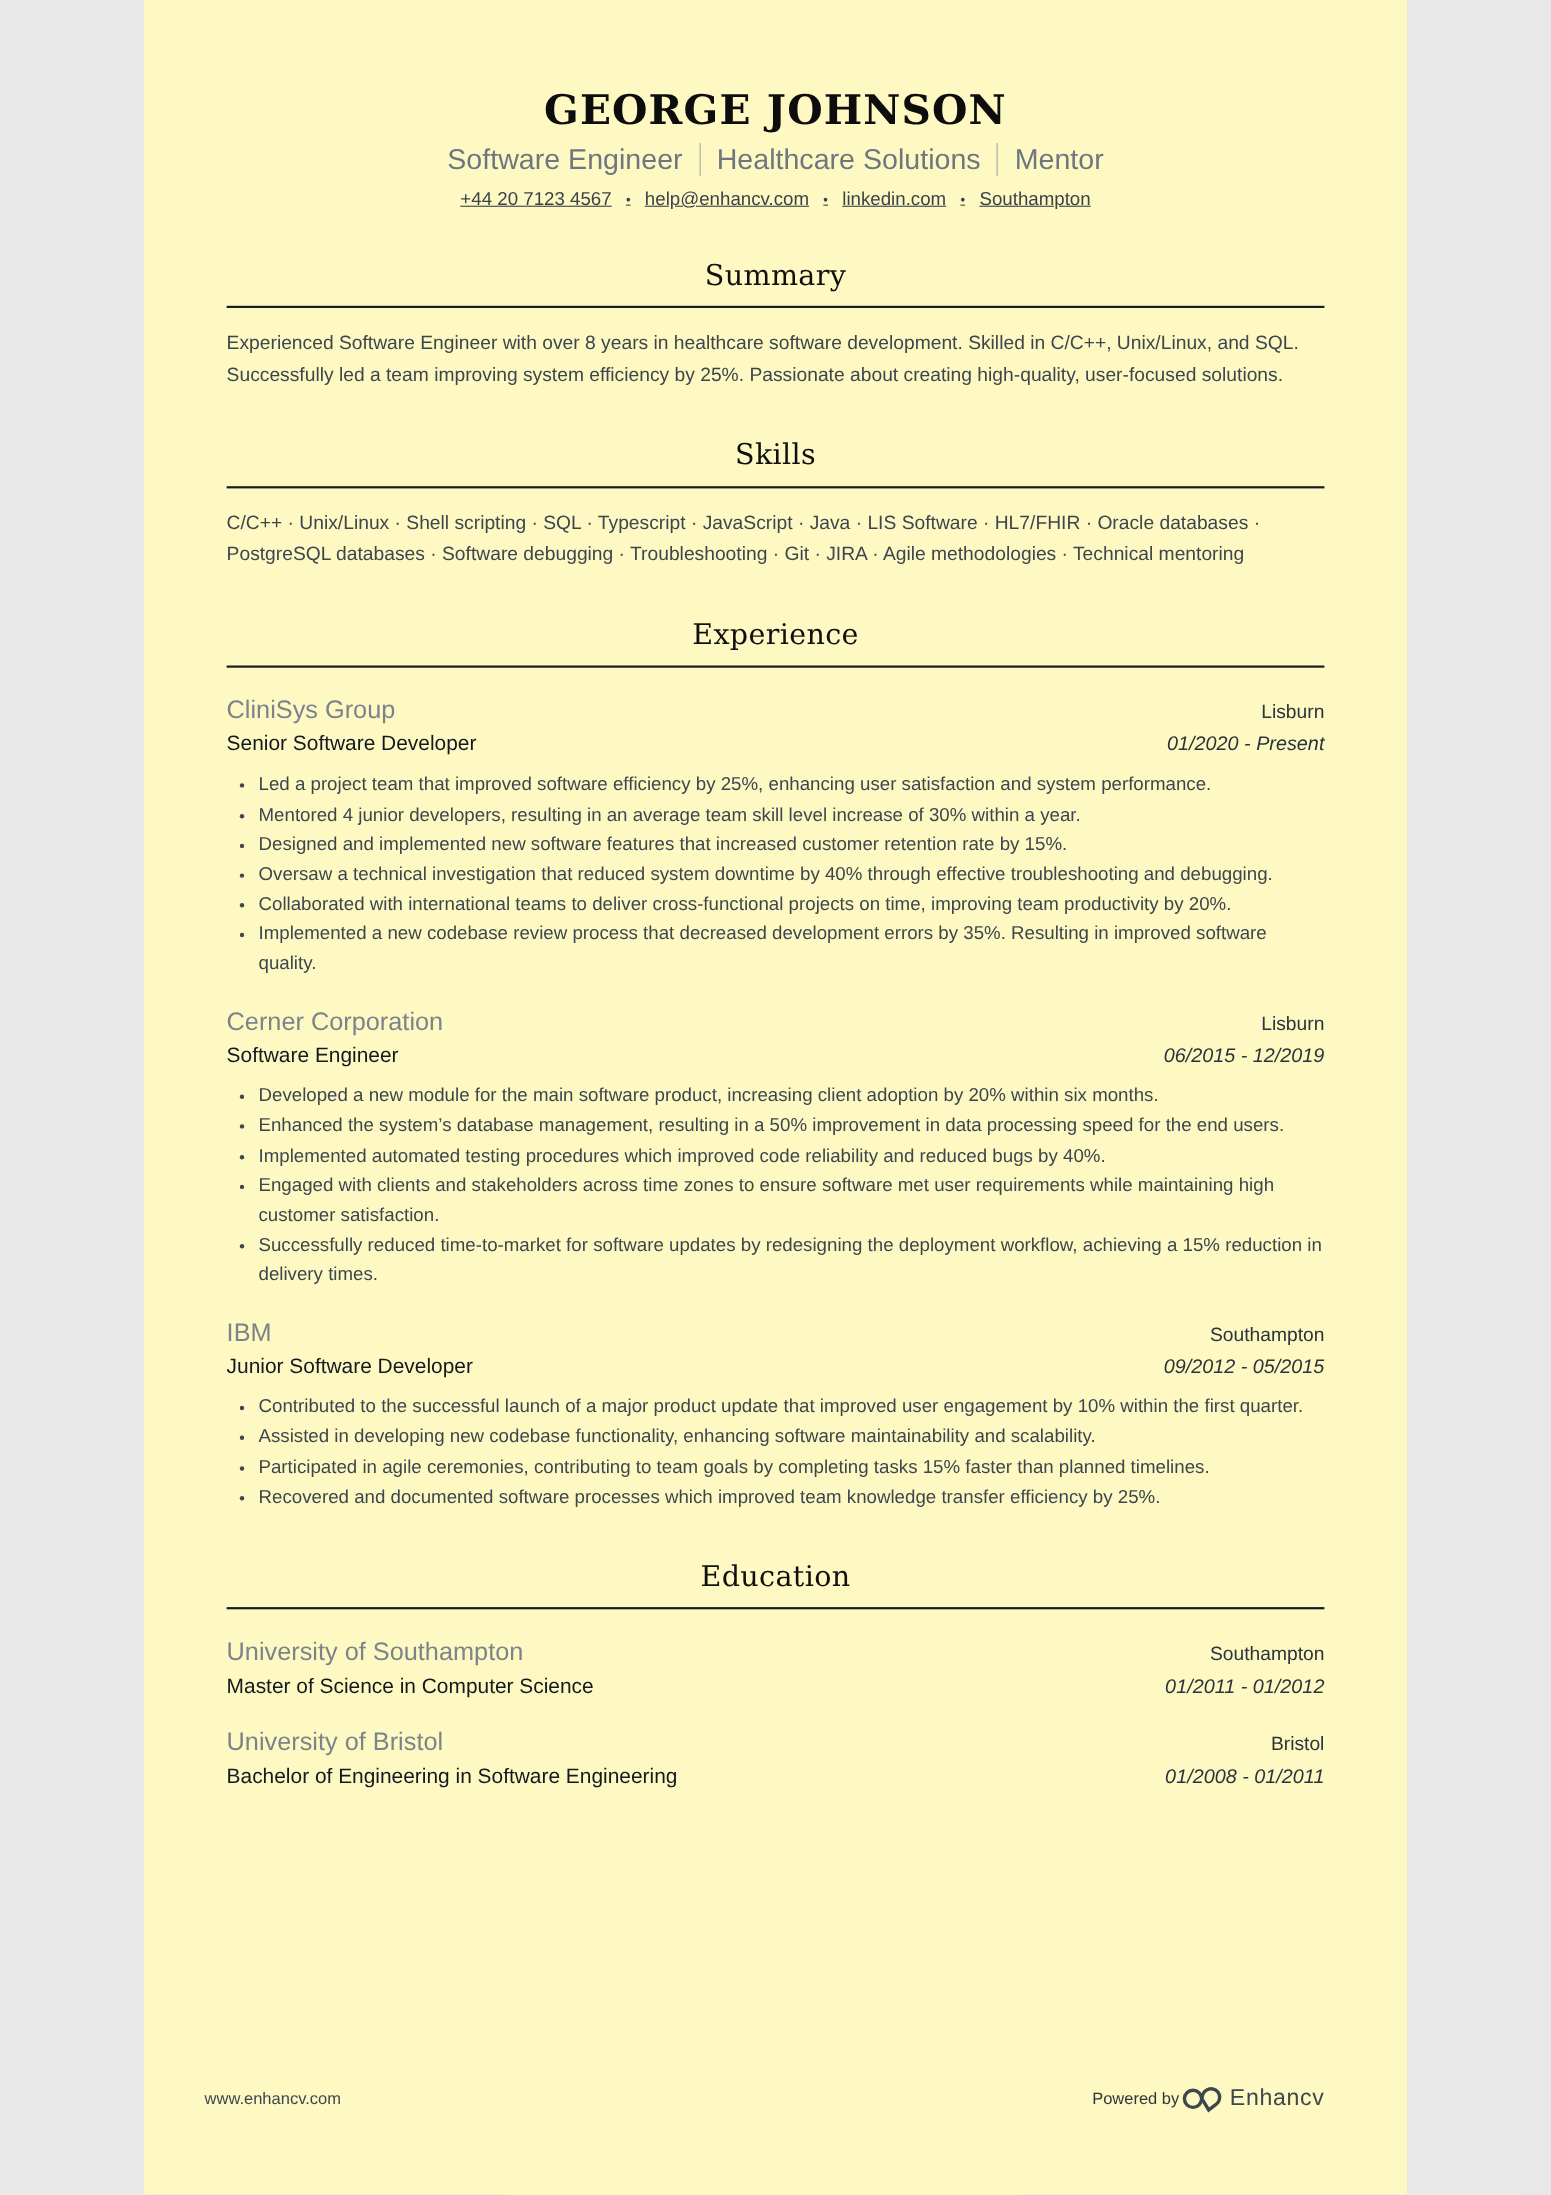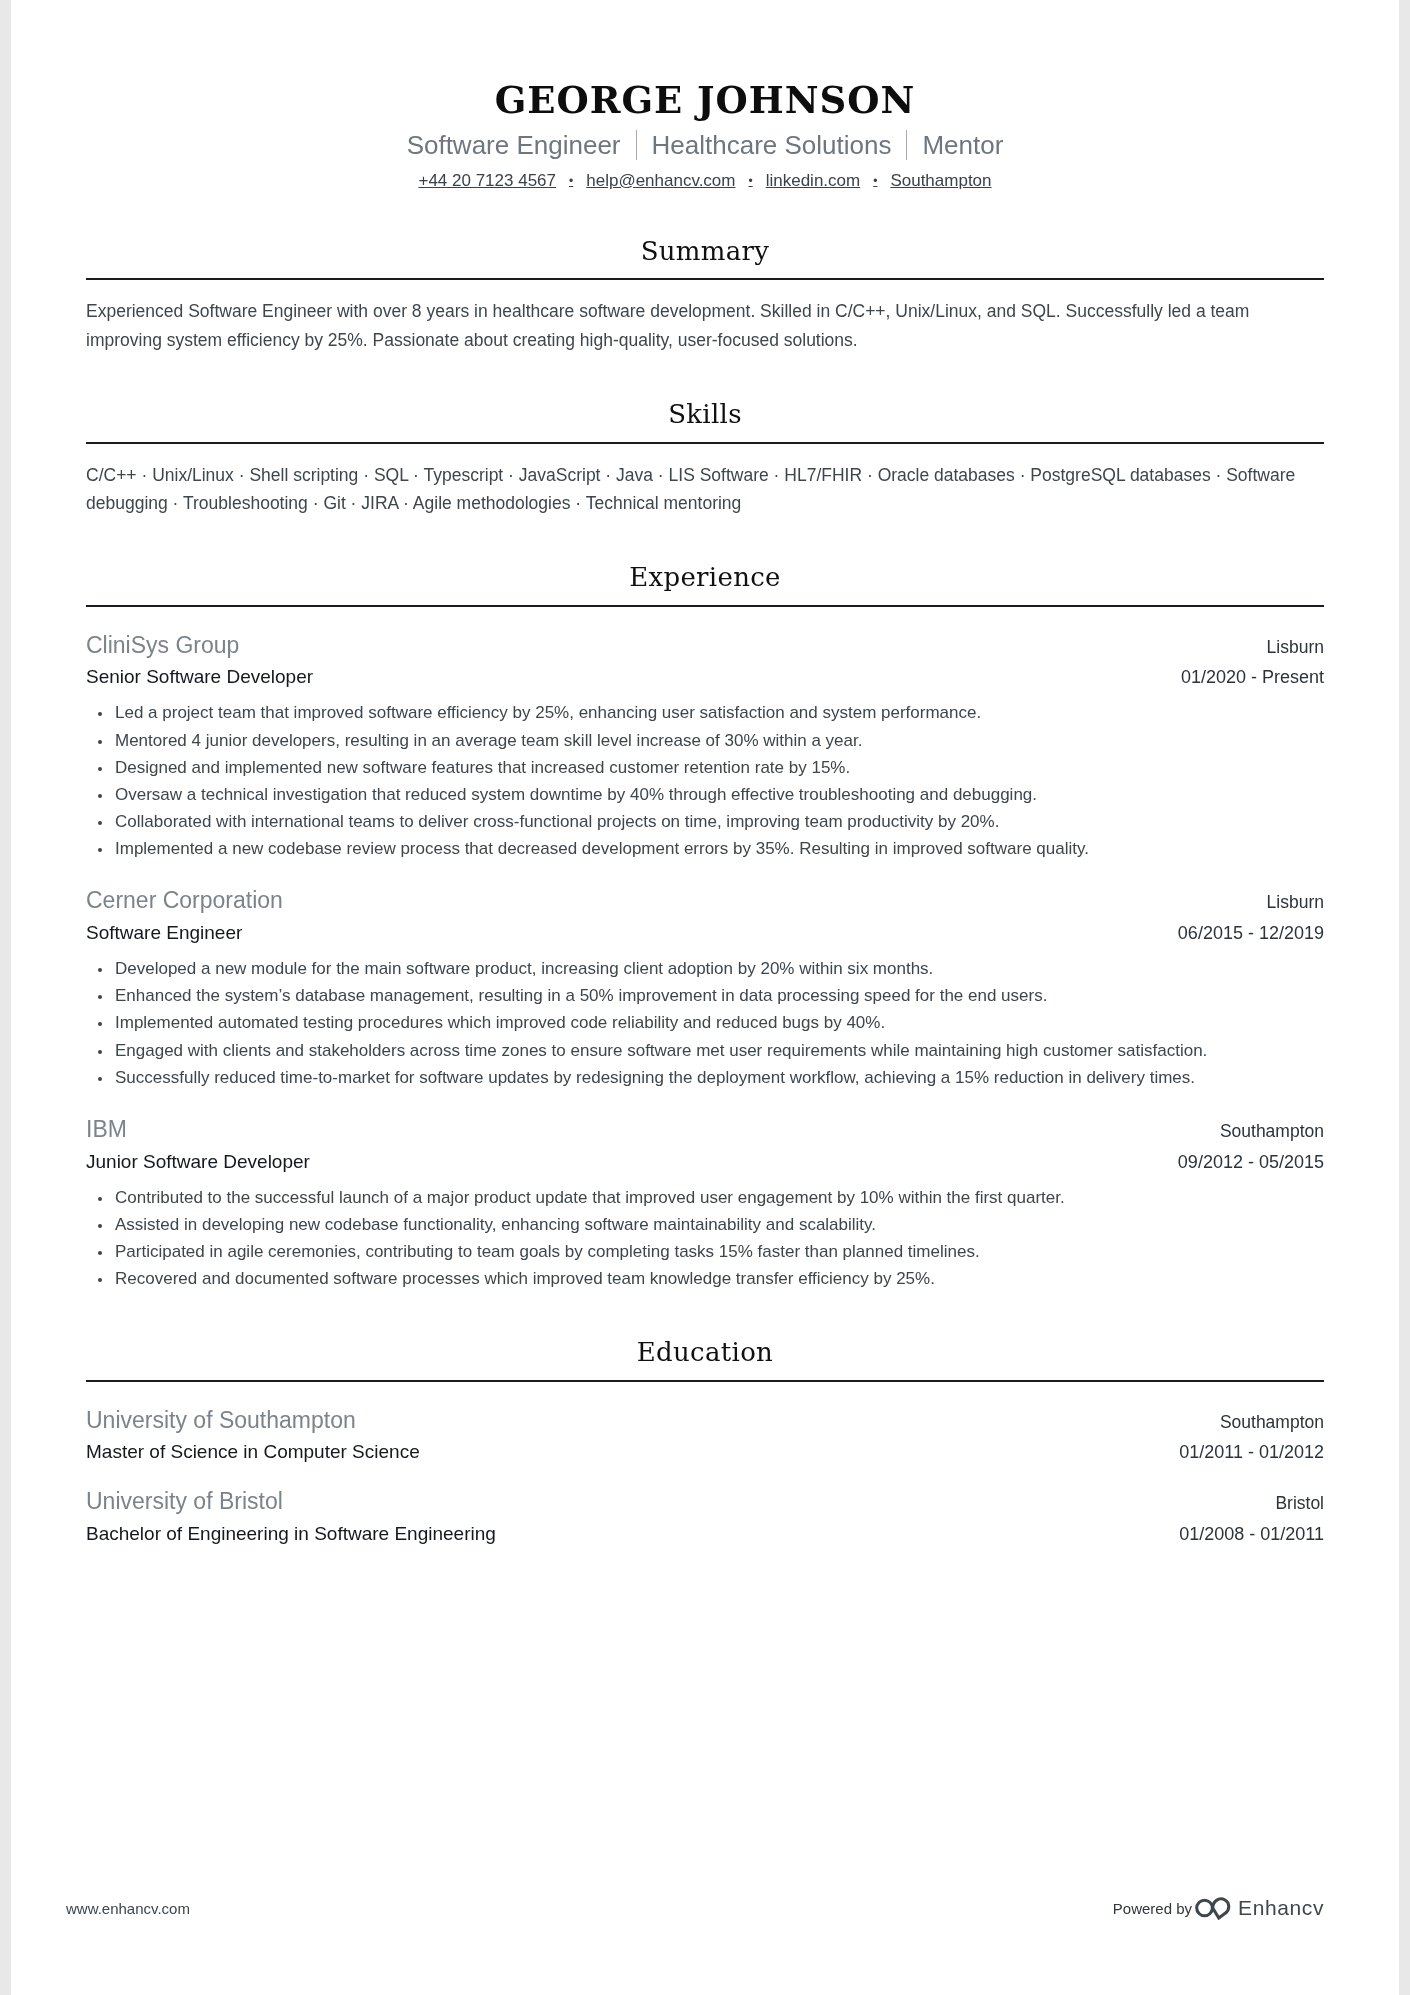--- a/index.html
+++ b/index.html
@@ -1,17 +1,17 @@
 <!DOCTYPE html>
 <html><head>
 <meta charset="utf-8">
 <style>
   html,body { margin:0; padding:0; background:#e8e8e8; }
   .page {
-    width:1388px; height:1995px; position:relative; background:#ffffff;
+    width:1148px; height:1995px; position:relative; background:#fef9c3;
     font-family:"Liberation Sans", sans-serif; overflow:hidden; margin:0 auto;
     box-sizing:border-box;
   }
   .content { padding:80px 75px 0 75px; }
 
   
   .header { text-align:center; }
   .name {
     font-family:"DejaVu Serif", serif; font-weight:700; font-size:37px;
     line-height:1.1; color:#0d0d0d; letter-spacing:1px;
@@ -39,21 +39,21 @@
     margin-top:17px; font-size:17.5px; line-height:1.62; color:#3d464d;
   }
 
   
   .entry { margin-top:25px; }
   .entry-head { display:flex; justify-content:space-between; align-items:baseline; }
   .org   { font-size:23px; color:#7b838b; line-height:1.2; }
   .place { font-size:17.5px; color:#2b333b; }
   .entry-sub { display:flex; justify-content:space-between; align-items:baseline; margin-top:7px; }
   .role  { font-size:19px; color:#14191f; }
-  .dates { font-size:18px; color:#2b333b; }
+  .dates { font-size:18px; color:#2b333b;font-style:italic; }
   ul.bullets { margin:11px 0 0 0; padding-left:27px; }
   ul.bullets li {
     font-size:17px; line-height:1.6; color:#3d464d; padding-left:2px;
   }
   ul.bullets li::marker { color:#3d464d; font-size:14px; }
 
   
   .footer {
     position:absolute; left:55px; right:75px; bottom:72px;
     display:flex; justify-content:space-between; align-items:center;

